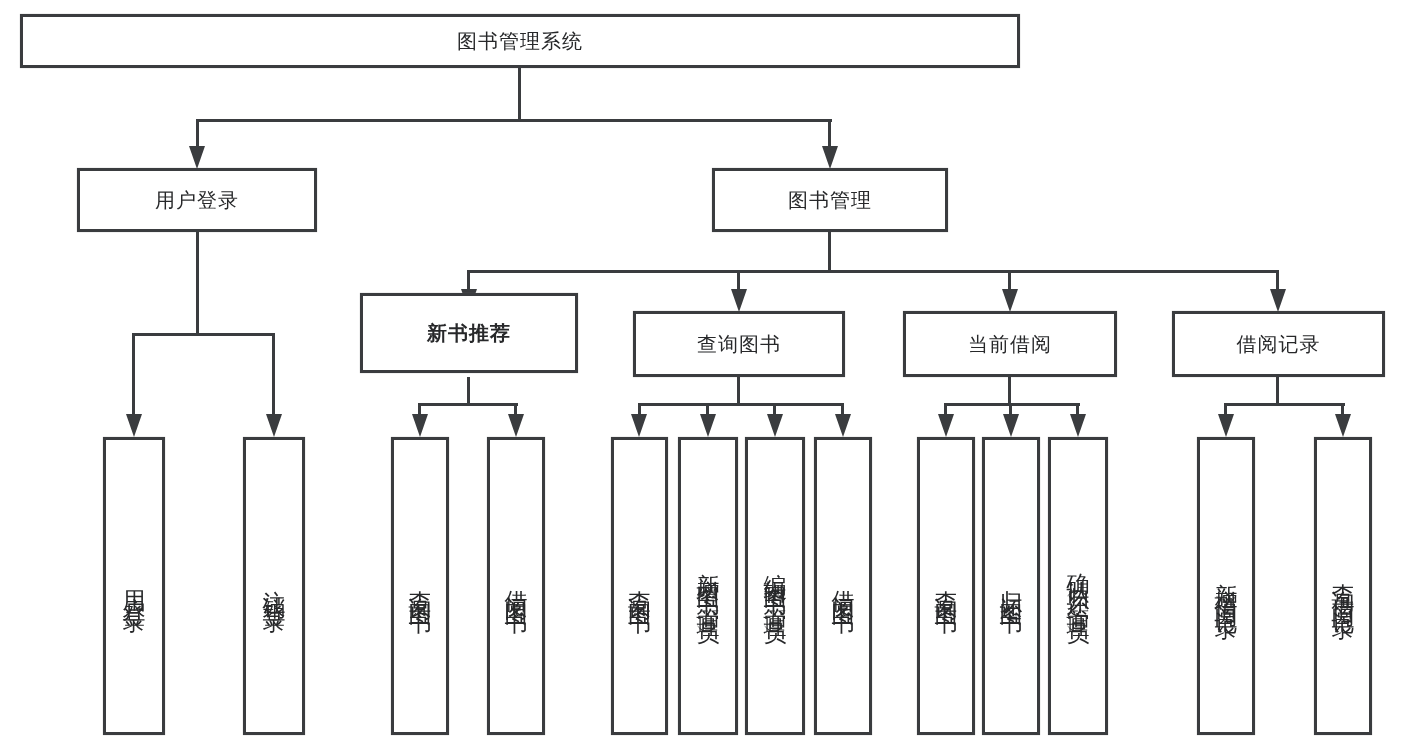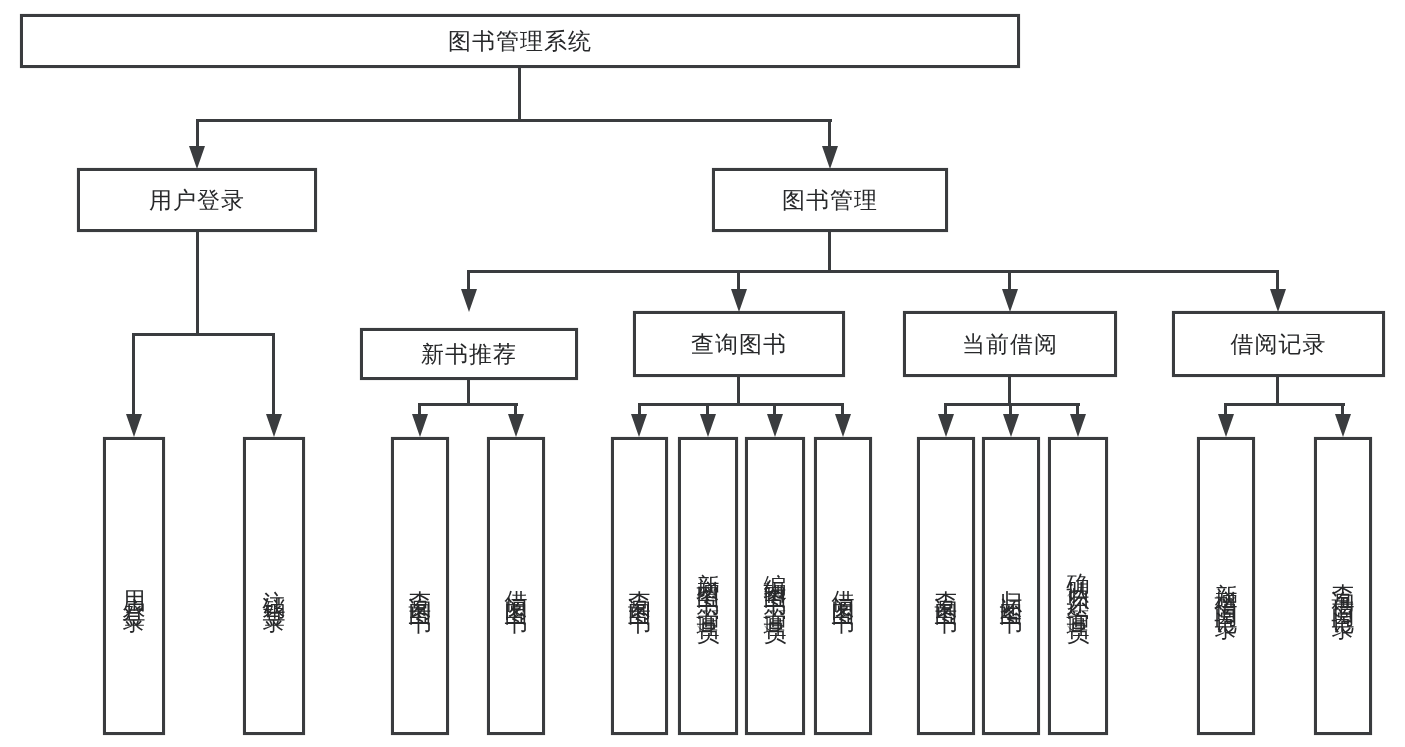--- a/index.html
+++ b/index.html
@@ -17,21 +17,21 @@
   }
   .node{
     position:absolute;
     border:3px solid var(--line);
     background:#fff;
     display:flex;align-items:center;justify-content:center;
     box-shadow:0 0 1px rgba(120,120,120,.6);
     box-sizing:border-box;
   }
   .node .lbl{
-    font-size:23px;color:var(--text);letter-spacing:1px;white-space:nowrap;
+    font-size:20px;color:var(--text);letter-spacing:1px;white-space:nowrap;
   }
   .leaf{
     position:absolute;
     top:437px;height:298px;
     border:3px solid var(--line);
     background:#fff;
     display:flex;align-items:center;justify-content:center;
     box-shadow:0 0 1px rgba(120,120,120,.6);
     box-sizing:border-box;
   }
@@ -91,21 +91,21 @@
   <div class="hline" style="left:467px;top:270px;width:812px;"></div>
   <div class="vline" style="left:467px;top:270px;height:21px;"></div>
   <div class="arrow" style="left:461px;top:289px;"></div>
   <div class="vline" style="left:737px;top:270px;height:21px;"></div>
   <div class="arrow" style="left:731px;top:289px;"></div>
   <div class="vline" style="left:1008px;top:270px;height:21px;"></div>
   <div class="arrow" style="left:1002px;top:289px;"></div>
   <div class="vline" style="left:1276px;top:270px;height:21px;"></div>
   <div class="arrow" style="left:1270px;top:289px;"></div>
 
-  <div class="node" style="left:360px;top:328px;width:218px;height:52px;">
+  <div class="node" style="left:360px;top:293px;width:218px;height:80px;font-weight:bold;">
     <span class="lbl">新书推荐</span>
   </div>
   <div class="node" style="left:633px;top:311px;width:212px;height:66px;">
     <span class="lbl">查询图书</span>
   </div>
   <div class="node" style="left:1172px;top:311px;width:213px;height:66px;">
     <span class="lbl">借阅记录</span>
   </div>
   <div class="node" style="left:903px;top:311px;width:214px;height:66px;">
     <span class="lbl">当前借阅</span>

